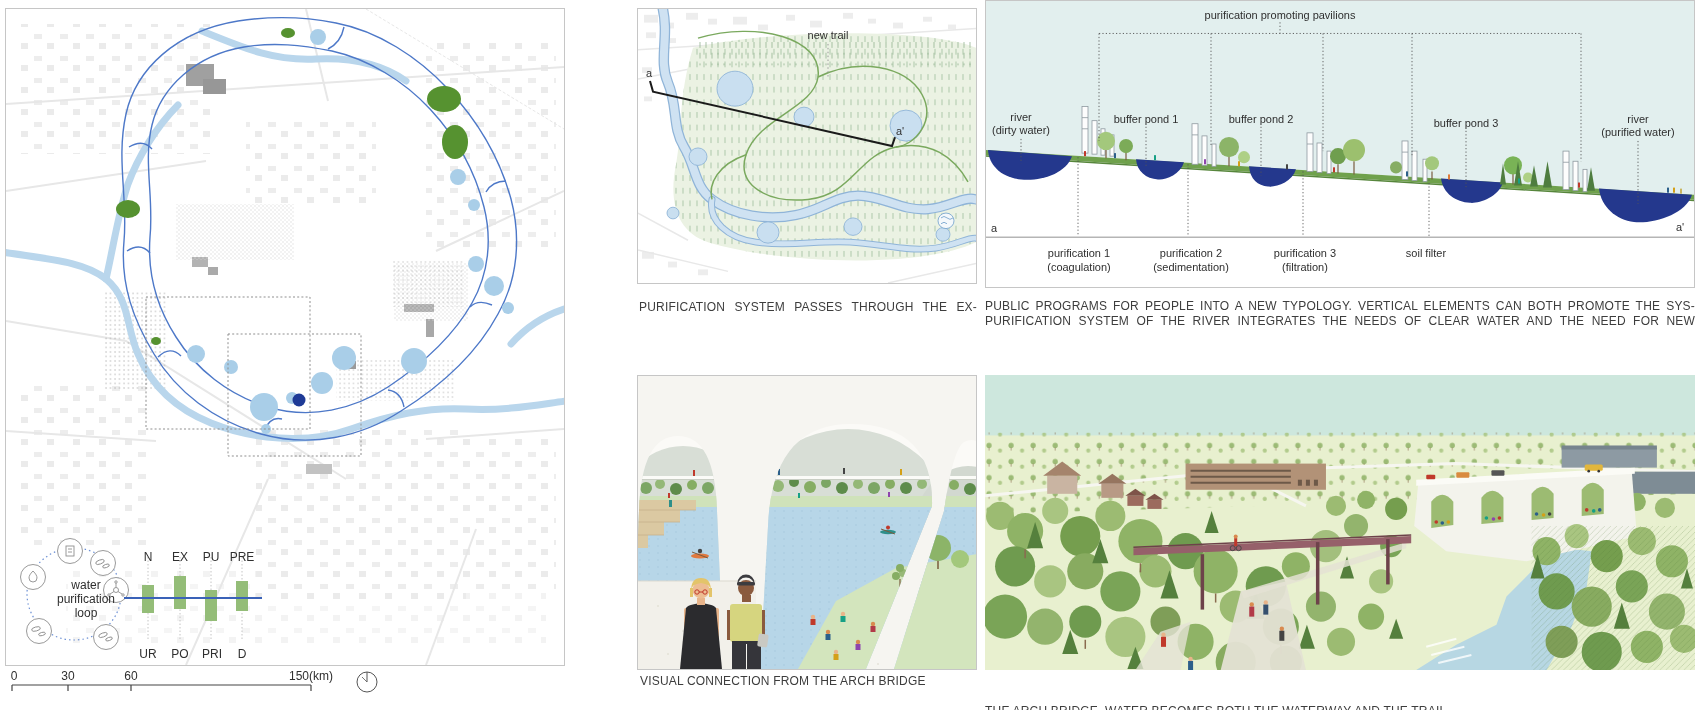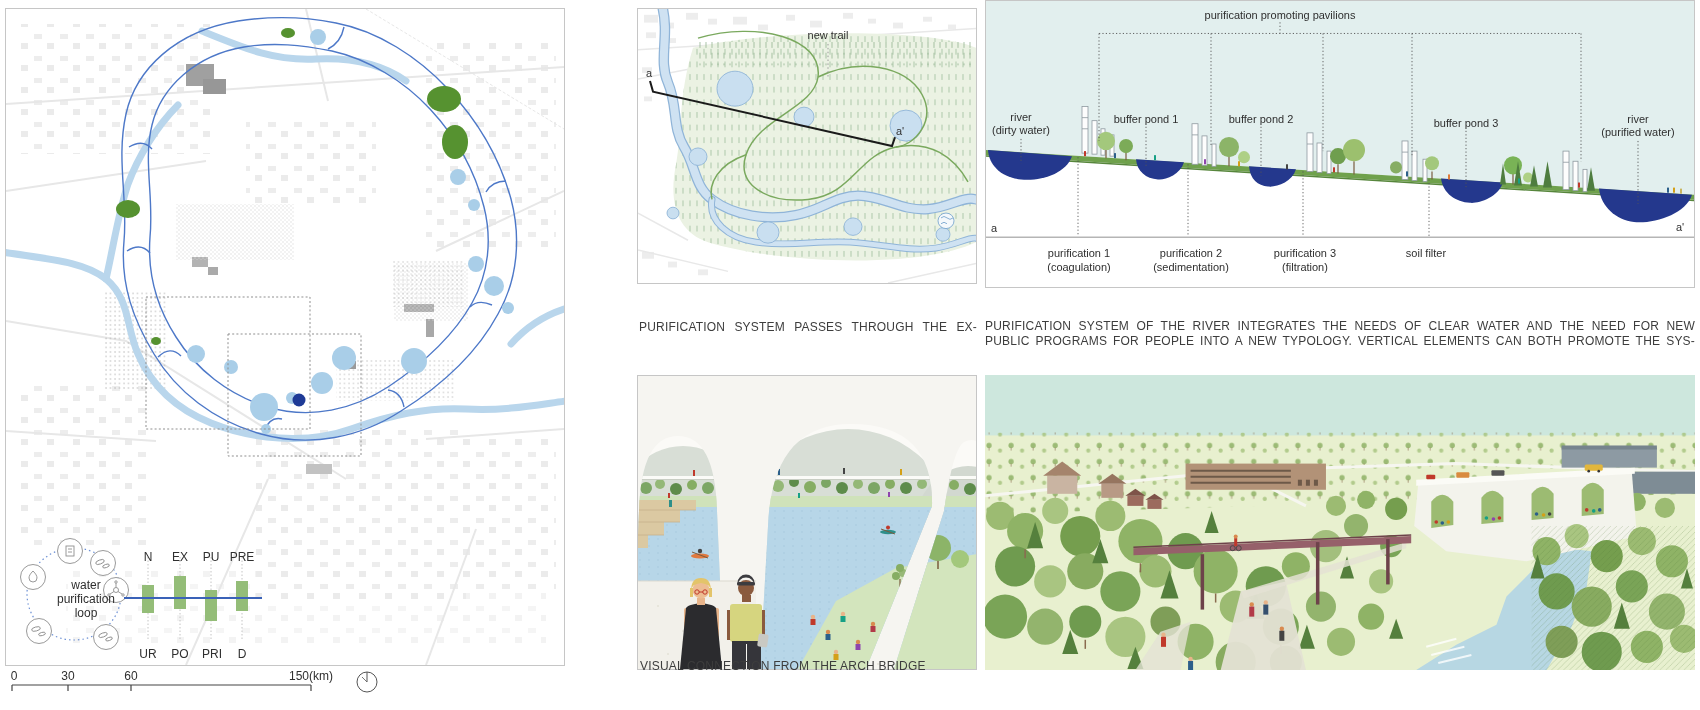--- a/index.html
+++ b/index.html
@@ -1,21 +1,21 @@
 <!DOCTYPE html>
 <html><head>
 <meta charset="utf-8">
 <style>
   html,body{margin:0;padding:0;background:#ffffff;}
   .board{position:relative;width:1700px;height:710px;background:#fff;overflow:hidden;
          font-family:"Liberation Sans",sans-serif;}
   .panel{position:absolute;background:#fff;border:1px solid #c6c6c6;box-sizing:border-box;}
   .noborder{border:none;}
   .panel svg{display:block;width:100%;height:100%;}
-  .caption{position:absolute;color:#3d3d3d;font-size:12px;line-height:15px;letter-spacing:.2px;margin-top:20px;}
+  .caption{position:absolute;color:#3d3d3d;font-size:12px;line-height:15px;letter-spacing:.2px;}
   .jline{text-align:justify;text-align-last:justify;}
   .pre{white-space:pre-wrap;}
   svg text{font-family:"Liberation Sans",sans-serif;fill:#2f2f2f;}
 </style>
 </head>
 <body>
 
 <div class="board">
 
   <div class="panel" style="left:5px;top:8px;width:560px;height:658px;">
@@ -414,22 +414,22 @@
         <text x="93" y="266" text-anchor="middle">(coagulation)</text>
         <text x="205" y="252" text-anchor="middle">purification 2</text>
         <text x="205" y="266" text-anchor="middle">(sedimentation)</text>
         <text x="319" y="252" text-anchor="middle">purification 3</text>
         <text x="319" y="266" text-anchor="middle">(filtration)</text>
         <text x="440" y="252" text-anchor="middle">soil filter</text>
       </g>
     </svg>
   </div>
   <div class="caption" style="left:985px;top:299px;width:710px;">
+    <div class="jline">PUBLIC PROGRAMS FOR PEOPLE INTO A NEW TYPOLOGY. VERTICAL ELEMENTS CAN BOTH PROMOTE THE SYS-</div>
     <div class="jline">PURIFICATION SYSTEM OF THE RIVER INTEGRATES THE NEEDS OF CLEAR WATER AND THE NEED FOR NEW</div>
-    <div class="jline">PUBLIC PROGRAMS FOR PEOPLE INTO A NEW TYPOLOGY. VERTICAL ELEMENTS CAN BOTH PROMOTE THE SYS-</div>
   </div>
 
   <div class="panel" style="left:637px;top:375px;width:340px;height:295px;">
     <svg viewBox="0 0 338 293" preserveAspectRatio="none">
       <defs>
         <clipPath id="arches">
           <path d="M-2,205 L1,135 Q3,60 40,60 Q77,60 79,135 L82,205 L-2,205 Z"></path>
           <path d="M122,293 L130,150 Q134,48 213,48 Q296,48 294,130 L228,293 Z"></path>
           <path d="M256,293 L306,135 Q315,72 326,66 Q334,62 340,66 L340,293 Z"></path>
         </clipPath>
@@ -554,21 +554,21 @@
         <rect x="94" y="265" width="29" height="28" fill="#35353a"></rect>
         <line x1="108.5" y1="268" x2="108.5" y2="293" stroke="#f6f5f1" stroke-width="1"></line>
         <rect x="104" y="219" width="9" height="7" fill="#8a5a3e"></rect>
         <circle cx="108" cy="212" r="8" fill="#8a5a3e"></circle>
         <path d="M99.5,210 A8.5,8.5 0 0 1 116.5,210 L116.5,207 A8.5,8.5 0 0 0 99.5,207 Z" fill="#3c3c40"></path>
         <rect x="99" y="206" width="18" height="3.5" rx="1.5" fill="#3c3c40"></rect>
         <rect x="120" y="258" width="10" height="13" rx="2" fill="#c9c9c3" transform="rotate(8 125 264)"></rect>
       </g>
     </svg>
   </div>
-  <div class="caption" style="left:640px;top:639px;width:337px;">
+  <div class="caption" style="left:640px;top:674px;width:337px;">
     <div>VISUAL CONNECTION FROM THE ARCH BRIDGE</div>
   </div>
 
   <div class="panel noborder" style="left:985px;top:375px;width:710px;height:295px;">
     <svg viewBox="0 0 708 293" preserveAspectRatio="none">
       <defs>
         <pattern id="farT" width="22" height="16" patternUnits="userSpaceOnUse">
           <circle cx="4" cy="6" r="2.6" fill="#8fb266"></circle>
             <line x1="4" y1="8" x2="4" y2="11" stroke="#8a6b4f" stroke-width="0.7"></line>
           <circle cx="15" cy="11" r="2.1" fill="#a9c581"></circle>

